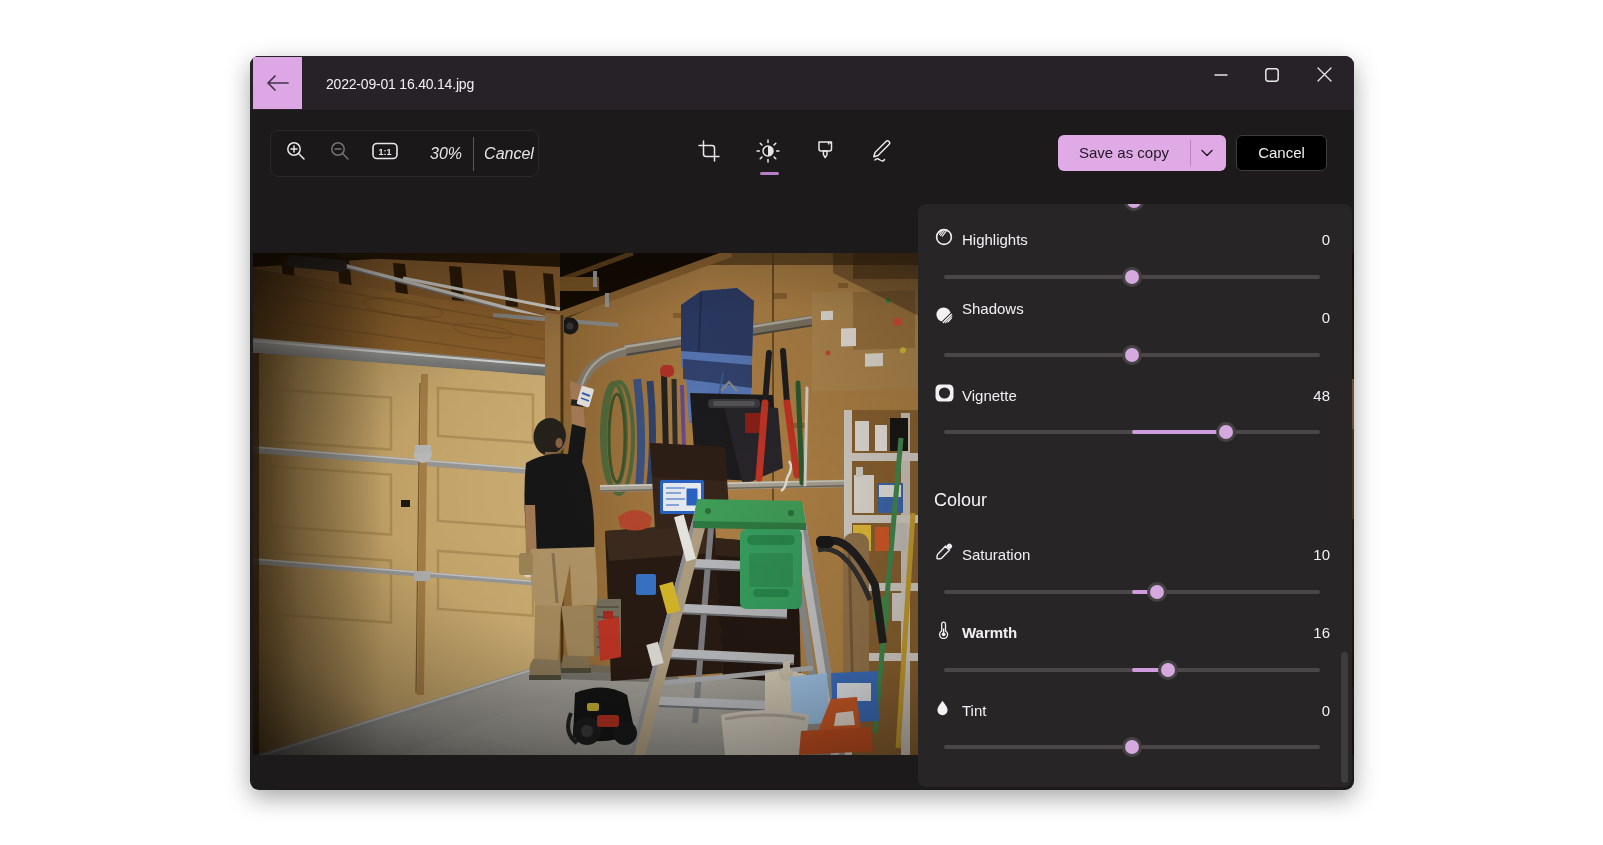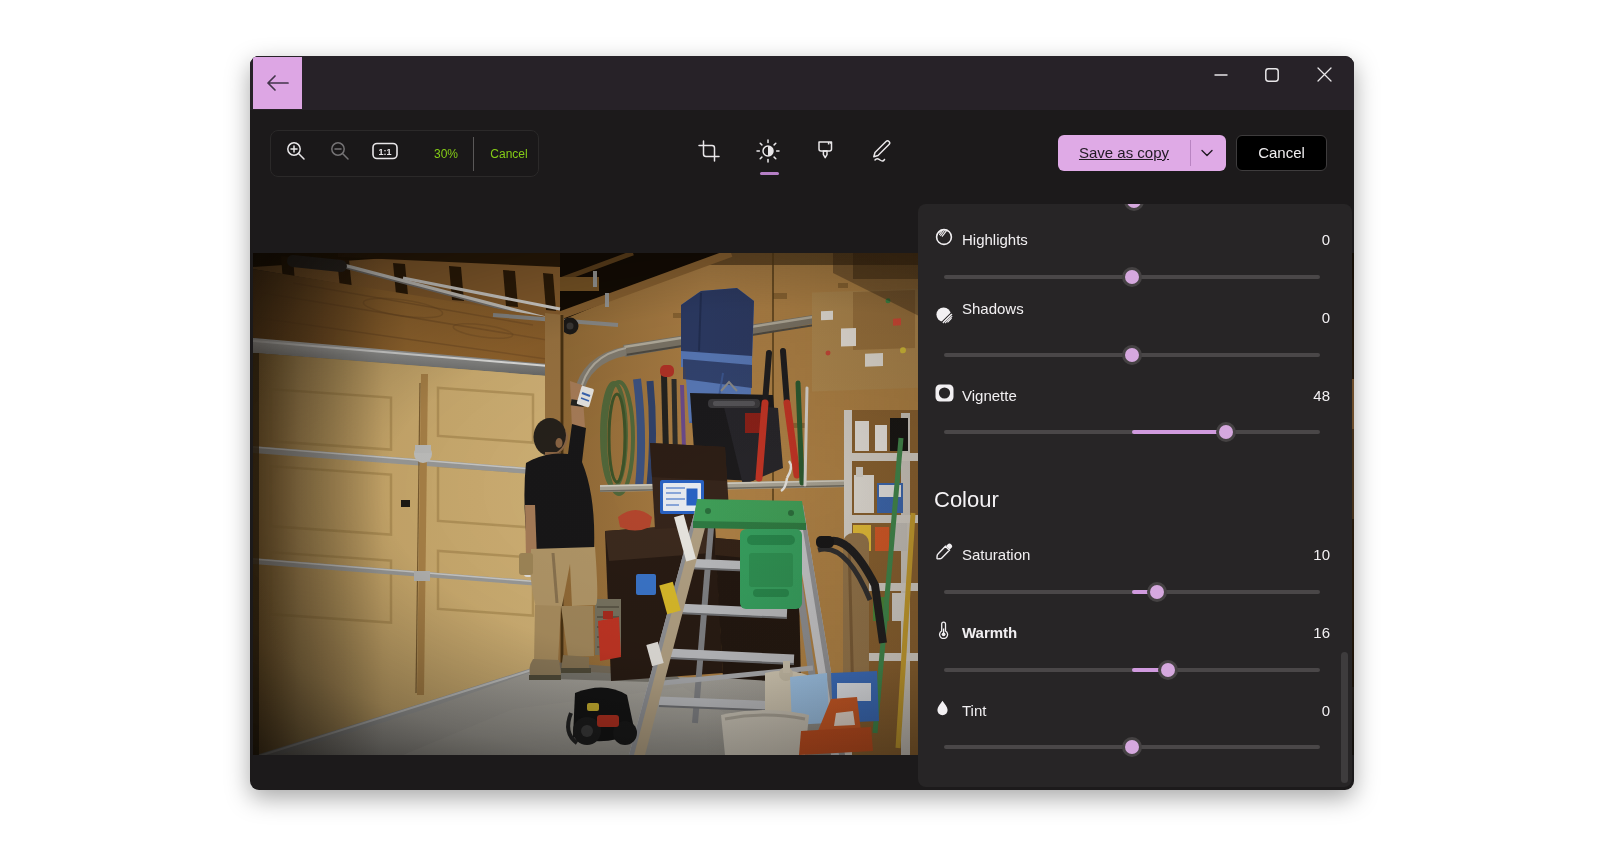--- a/index.html
+++ b/index.html
@@ -5,51 +5,52 @@
   * { margin:0; padding:0; box-sizing:border-box; }
   html,body { width:1603px; height:845px; background:#ffffff; font-family:"Liberation Sans", sans-serif; overflow:hidden; }
   .window { position:absolute; left:250px; top:56px; width:1104px; height:734px; background:#1c1a1b; border-radius:9px; overflow:hidden; box-shadow:0 8px 24px rgba(0,0,0,0.35); }
   .titlebar { position:absolute; left:0; top:0; width:100%; height:54px; background:#272228; }
   .back { position:absolute; left:3px; top:1px; width:49px; height:52px; background:#dda6e4; display:flex; align-items:center; justify-content:center; }
   .title { position:absolute; left:76px; top:0; height:54px; line-height:56px; color:#f2eff2; font-size:14px; letter-spacing:-0.2px; }
   .winbtn { position:absolute; top:0; height:37px; width:46px; display:flex; align-items:center; justify-content:center; }
   
   .toolpill { position:absolute; left:20px; top:74px; width:269px; height:47px; background:#1a1819; border:1px solid #2b2929; border-radius:8px; }
   .ticon { position:absolute; transform:translate(-50%,-50%); }
-  .tlabel { position:absolute; transform:translate(-50%,-50%); color:#84cc16; font-size:12px; }
+  .tlabel { position:absolute; transform:translate(-50%,-50%); color:#e5e5e5; font-size:16px;font-style:italic; }
   .divider { position:absolute; left:223px; top:81px; width:1px; height:34px; background:#5a5858; }
   .accent-underline { position:absolute; left:510px; top:116px; width:19px; height:3px; border-radius:2px; background:#b57fc6; }
   .btn-save { position:absolute; left:808px; top:79px; width:168px; height:36px; background:#dfaae6; border-radius:6px; color:#211a23; font-size:15px; }
-  .btn-save .txt { position:absolute; left:0; top:0; width:132px; height:48px; text-align:center; line-height:36px;text-decoration:underline; }
+  .btn-save .txt { position:absolute; left:0; top:0; width:132px; height:48px; text-align:center; line-height:36px; }
   .btn-save .sep { position:absolute; left:132px; top:5px; width:1px; height:26px; background:#b984c2; }
   .btn-cancel { position:absolute; left:986px; top:79px; width:91px; height:36px; background:#000000; border:1px solid #3e3c3d; border-radius:6px; color:#f0eef0; font-size:15px; text-align:center; line-height:34px; }
   
   .photo { position:absolute; left:3px; top:197px; width:1101px; height:502px; }
   
   .panel { position:absolute; left:668px; top:148px; width:434px; height:583px; background:#272526; border-radius:8px; overflow:hidden; }
   .picon { position:absolute; left:17px; transform:translateY(-50%); }
   .plabel { position:absolute; left:44px; transform:translateY(-50%); color:#f2f0f2; font-size:15px; }
   .pvalue { position:absolute; right:22px; transform:translateY(-50%); color:#f2f0f2; font-size:15px; }
   .track { position:absolute; left:26px; width:376px; height:4px; border-radius:2px; background:#4a4748; transform:translateY(-50%); }
   .fill { position:absolute; height:4px; top:0; border-radius:2px; background:#d09ade; }
   .thumb { position:absolute; width:20px; height:20px; border-radius:50%; background:#454243; transform:translate(-50%,-50%); }
   .thumb::after { content:""; position:absolute; left:3px; top:3px; width:14px; height:14px; border-radius:50%; background:#d5a8de; }
-  .colour-h { position:absolute; left:16px; color:#f5f3f5; font-size:22px; transform:translateY(-50%); }
+  .colour-h { position:absolute; left:16px; color:#f5f3f5; font-size:18px; transform:translateY(-50%); }
   .scrollbar { position:absolute; left:1091px; top:596px; width:7px; height:131px; background:#3e3c3d; border-radius:4px; }
 </style>
 </head>
 <body>
 <div class="window">
 
   <div class="titlebar"></div>
   <div class="back">
     <svg width="27" height="24" viewBox="0 0 27 24" fill="none" stroke="#42354a" stroke-width="1.7" stroke-linecap="round" stroke-linejoin="round">
       <path d="M24 12 H4 M11 5 L4 12 L11 19"></path>
     </svg>
   </div>
+  <div class="title">2022-09-01 16.40.14.jpg</div>
   <div class="winbtn" style="left:948px;">
     <svg width="14" height="14" viewBox="0 0 14 14">
         <line x1="0.5" y1="7" x2="13.5" y2="7" stroke="#e8e6e8" stroke-width="1.4"></line>
       </svg>
   </div>
   <div class="winbtn" style="left:999px;">
     <svg width="14" height="14" viewBox="0 0 14 14">
         <rect x="0.8" y="0.8" width="12.4" height="12.4" rx="2.6" fill="none" stroke="#e8e6e8" stroke-width="1.5"></rect>
       </svg>
   </div>

